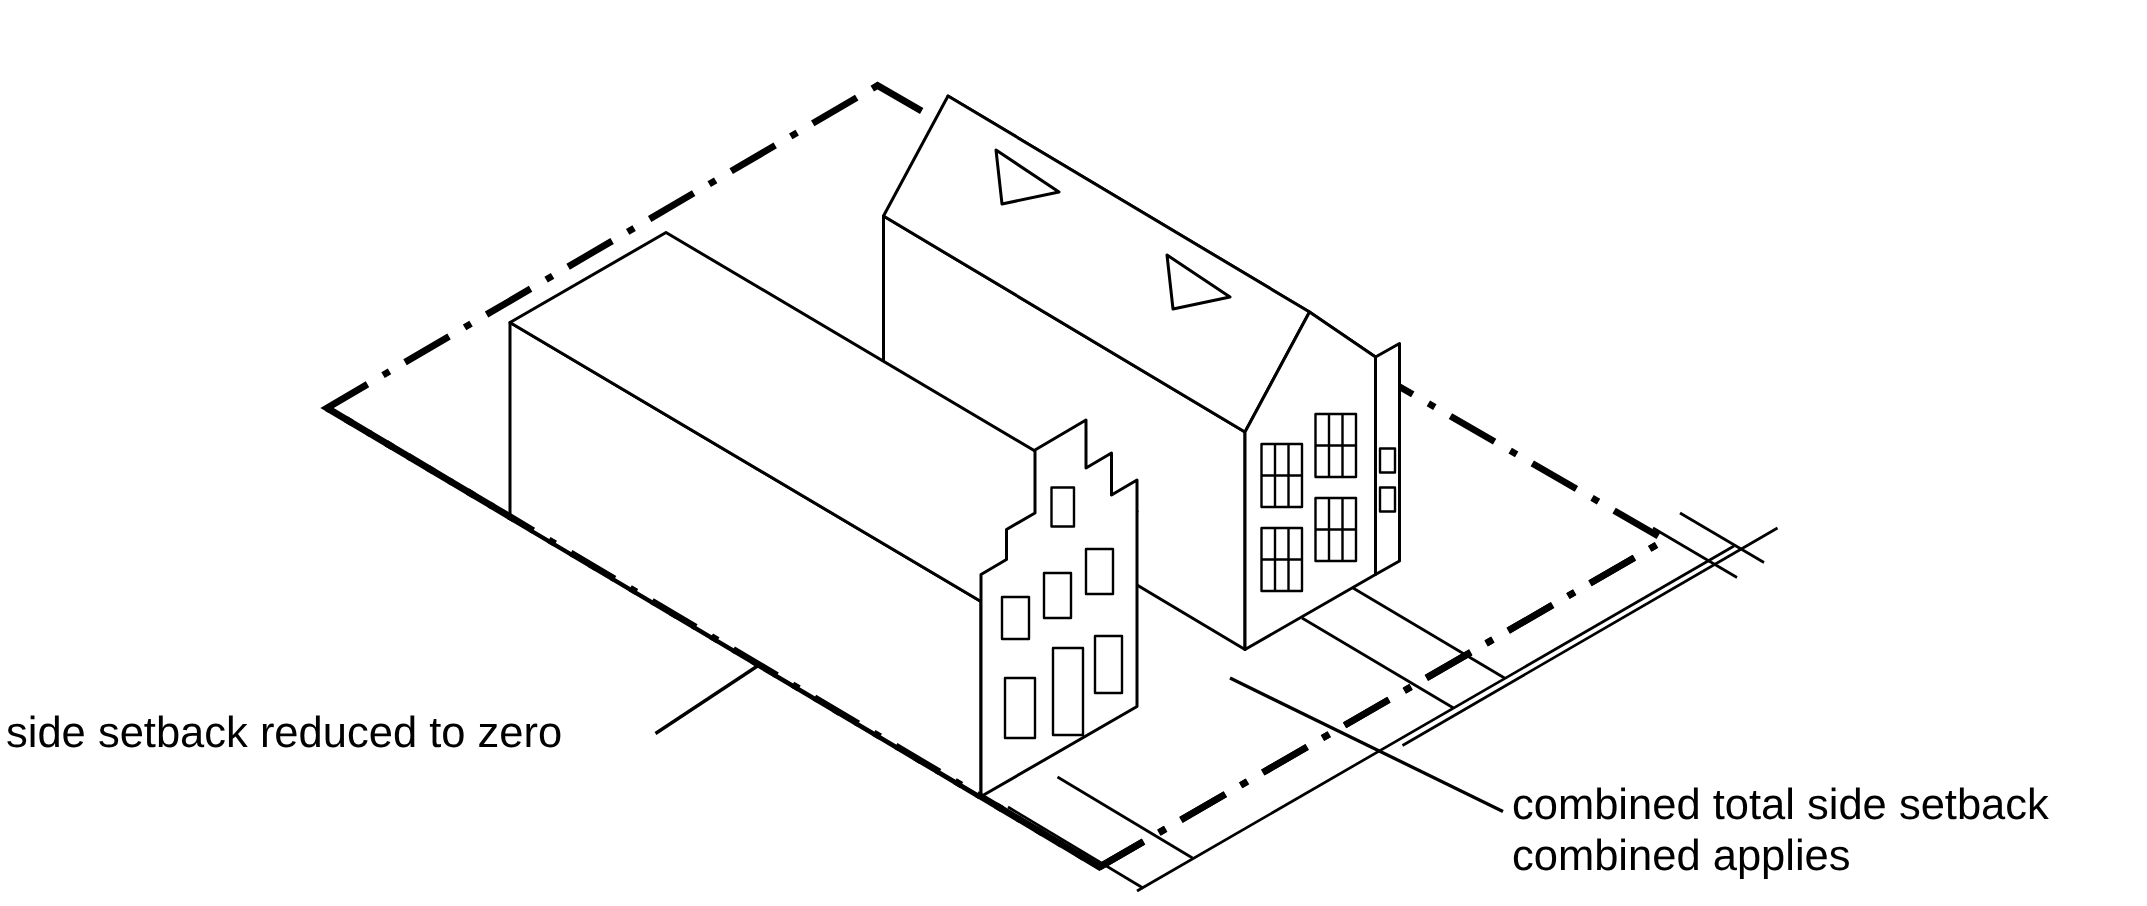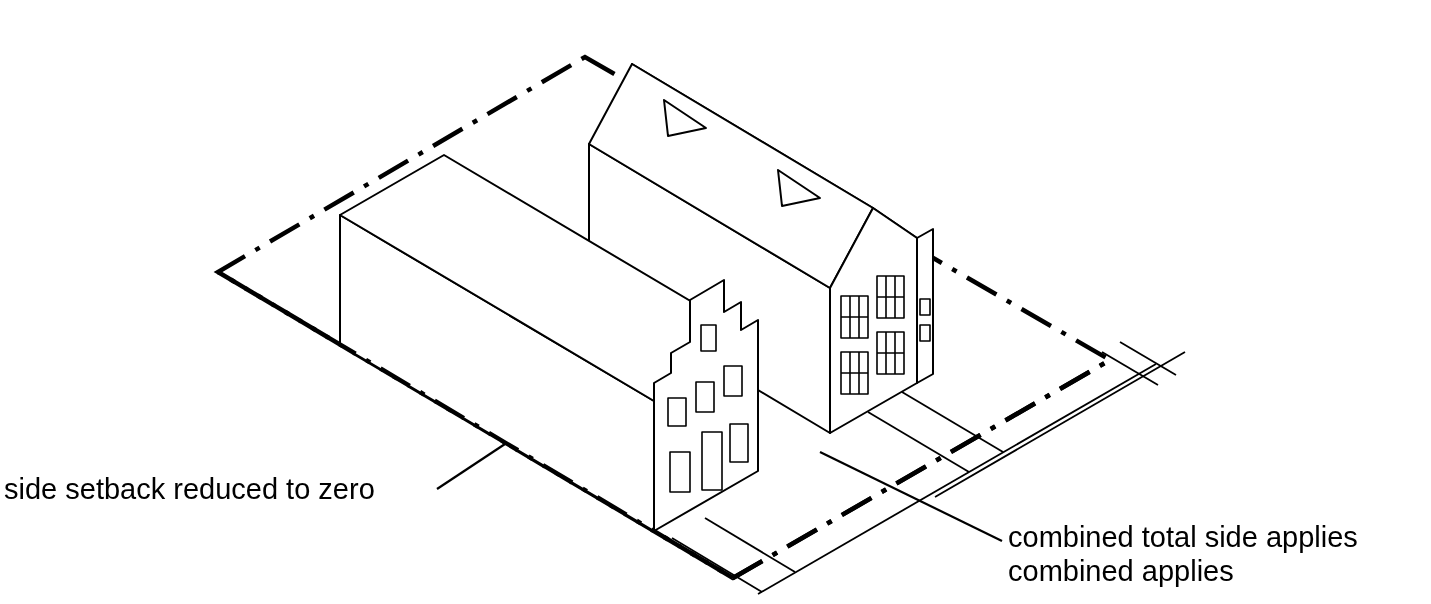--- a/index.html
+++ b/index.html
@@ -103,17 +103,17 @@
 
     <g stroke="#000" stroke-width="2.2" fill="none">
       <path d="M437,489 L505,444"></path>
       <path d="M1002,541 L820,452"></path>
     </g>
   </svg>
 
   <div class="label" id="label-left">side setback reduced to zero</div>
 
   <div class="label" id="label-right">
-    <span>combined total side applies</span>
+    <span>combined total side setback</span>
     <span>combined applies</span>
   </div>
 
 </div>
 
 </body></html>

